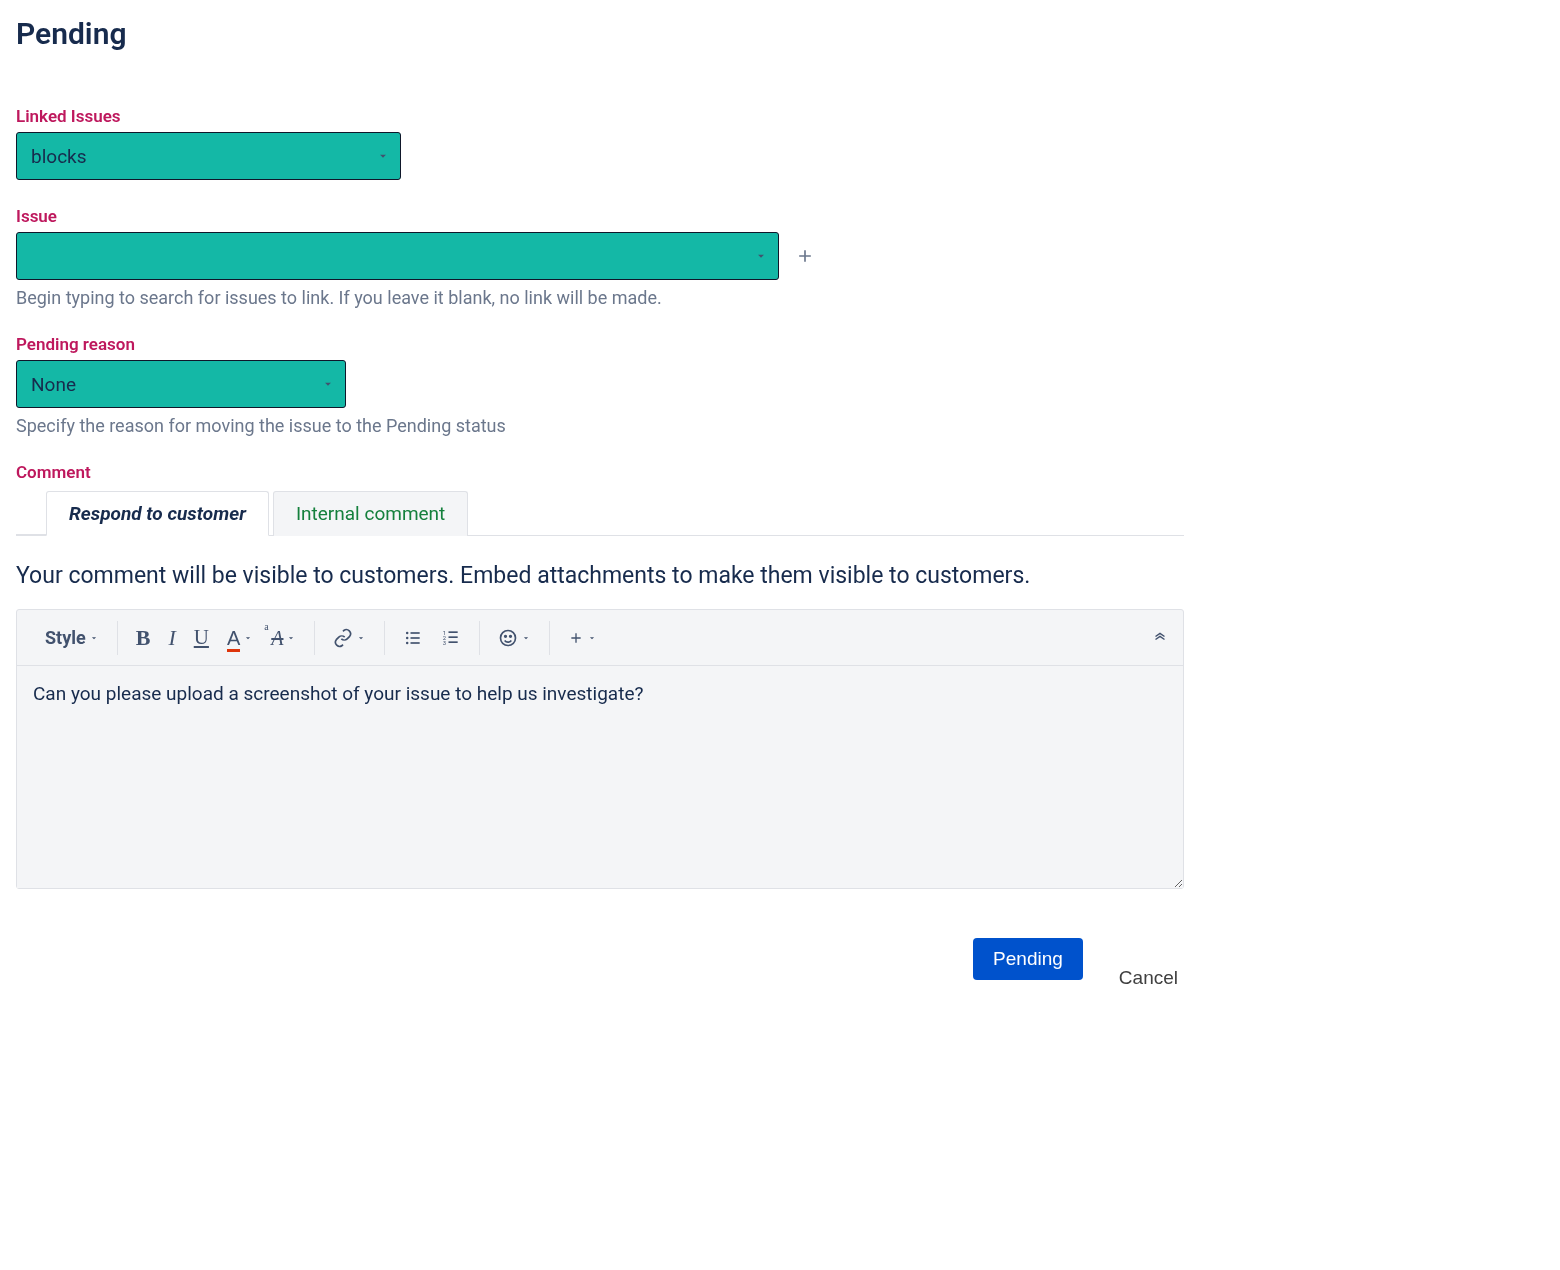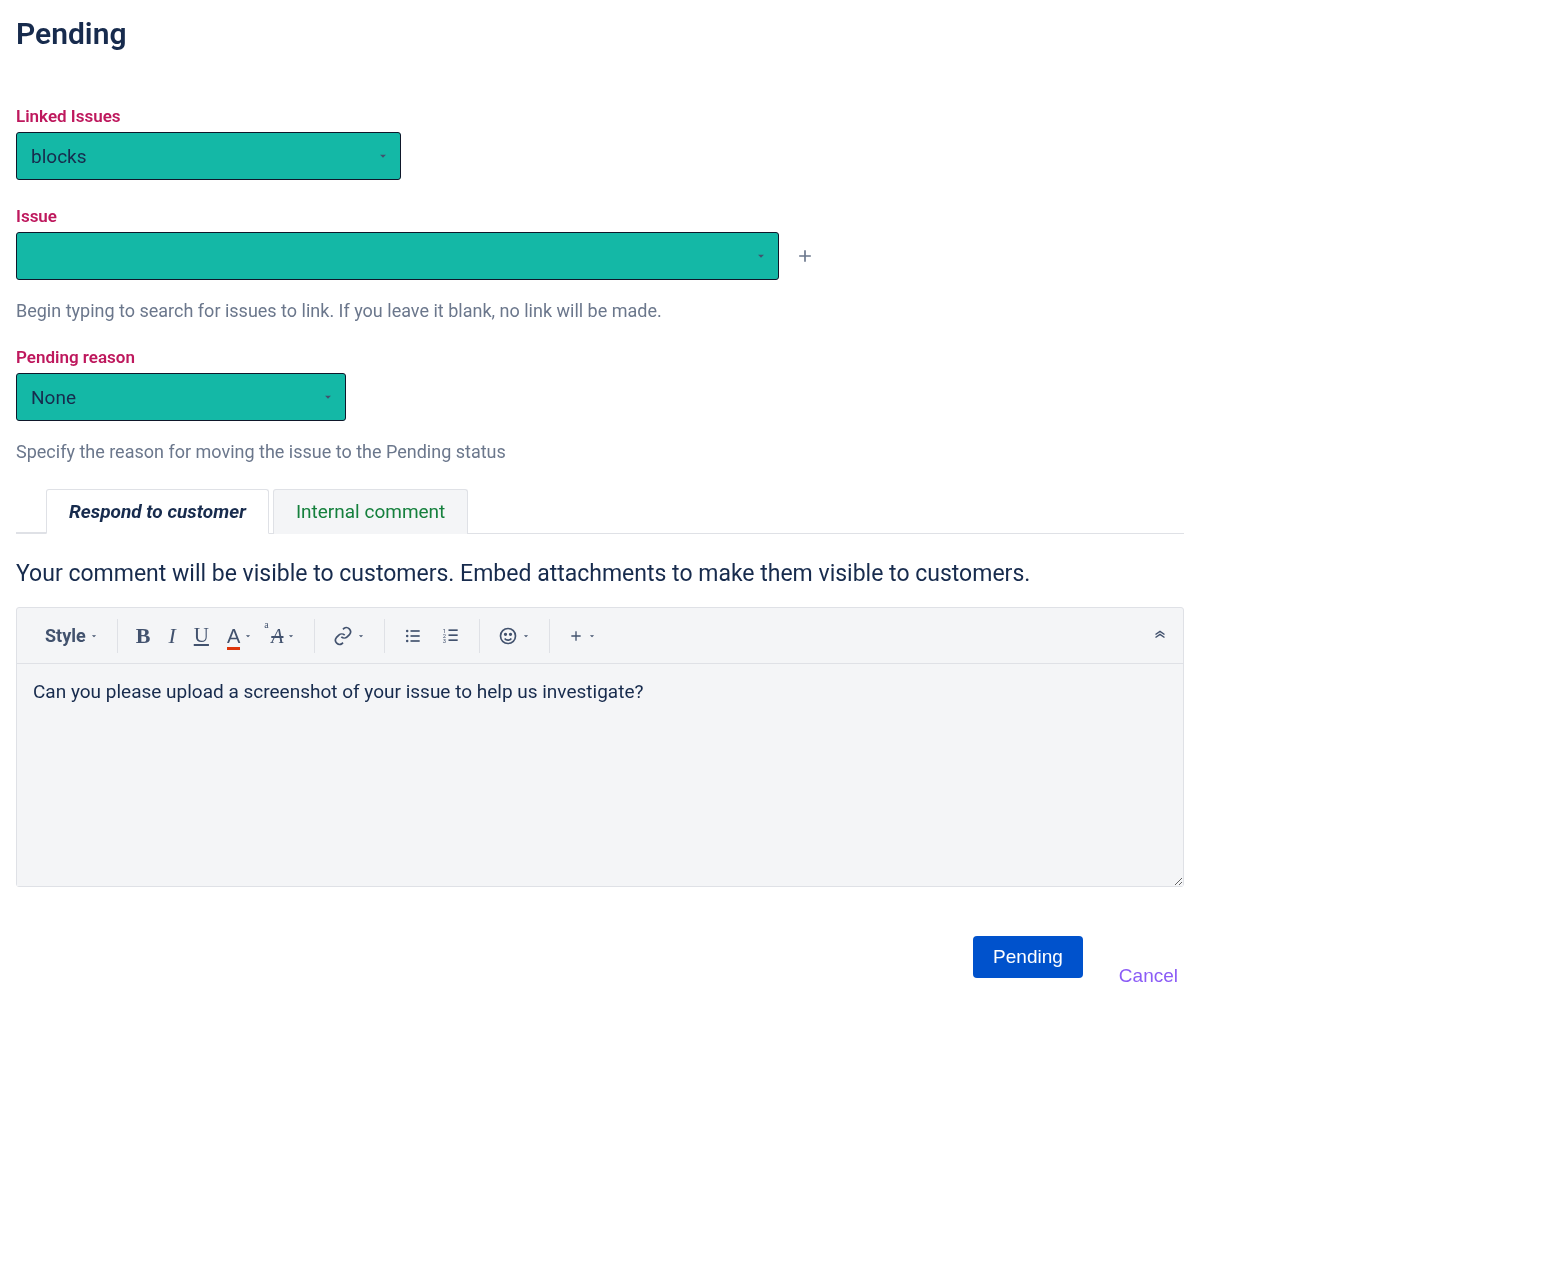--- a/index.html
+++ b/index.html
@@ -49,21 +49,21 @@
   .plus-btn {
     font-size: 26px;
     color: #6B778C;
     cursor: pointer;
     line-height: 1;
     user-select: none;
   }
   .helper {
     font-size: 18px;
     color: #6B778C;
-    margin-top: 20px;
+    margin-top: 7px;
   }
   .tabs-wrap {
     display: flex;
     border-bottom: 1px solid #DFE1E6;
     margin-top: 8px;
   }
   .tabs-spacer { width: 30px; border-bottom: 1px solid #DFE1E6; }
   .tab {
     padding: 10px 22px;
     font-size: 19px;
@@ -165,21 +165,21 @@
     border: none;
     border-radius: 4px;
     padding: 10px 20px;
     font-size: 19px;
     font-weight: 500;
     cursor: pointer;
   }
   .btn-link {
     background: none;
     border: none;
-    color: #8b5cf6;
+    color: #404040;
     font-size: 19px;
     cursor: pointer;
     margin-top: 38px;
   }
   svg { display: block; }
 </style>
 </head>
 <body>
 
 <h1 class="page-title">Pending</h1>
@@ -223,20 +223,21 @@
     <span class="chev">
       <svg width="14" height="14" viewBox="0 0 24 24" fill="#42526E">
           <path d="M7 10l5 5 5-5z"></path>
         </svg>
     </span>
   </div>
   <div class="helper">Specify the reason for moving the issue to the Pending status</div>
 </div>
 
 <div class="field-group" style="margin-bottom:0;">
+  <span class="field-label">Comment</span>
   <div class="tabs-wrap">
     <div class="tabs-spacer"></div>
     <div class="tab active">Respond to customer</div>
     <div class="tab">Internal comment</div>
   </div>
 
   <div class="comment-note">Your comment will be visible to customers. Embed attachments to make them visible to customers.</div>
 
   <div class="editor">
     <div class="toolbar">

